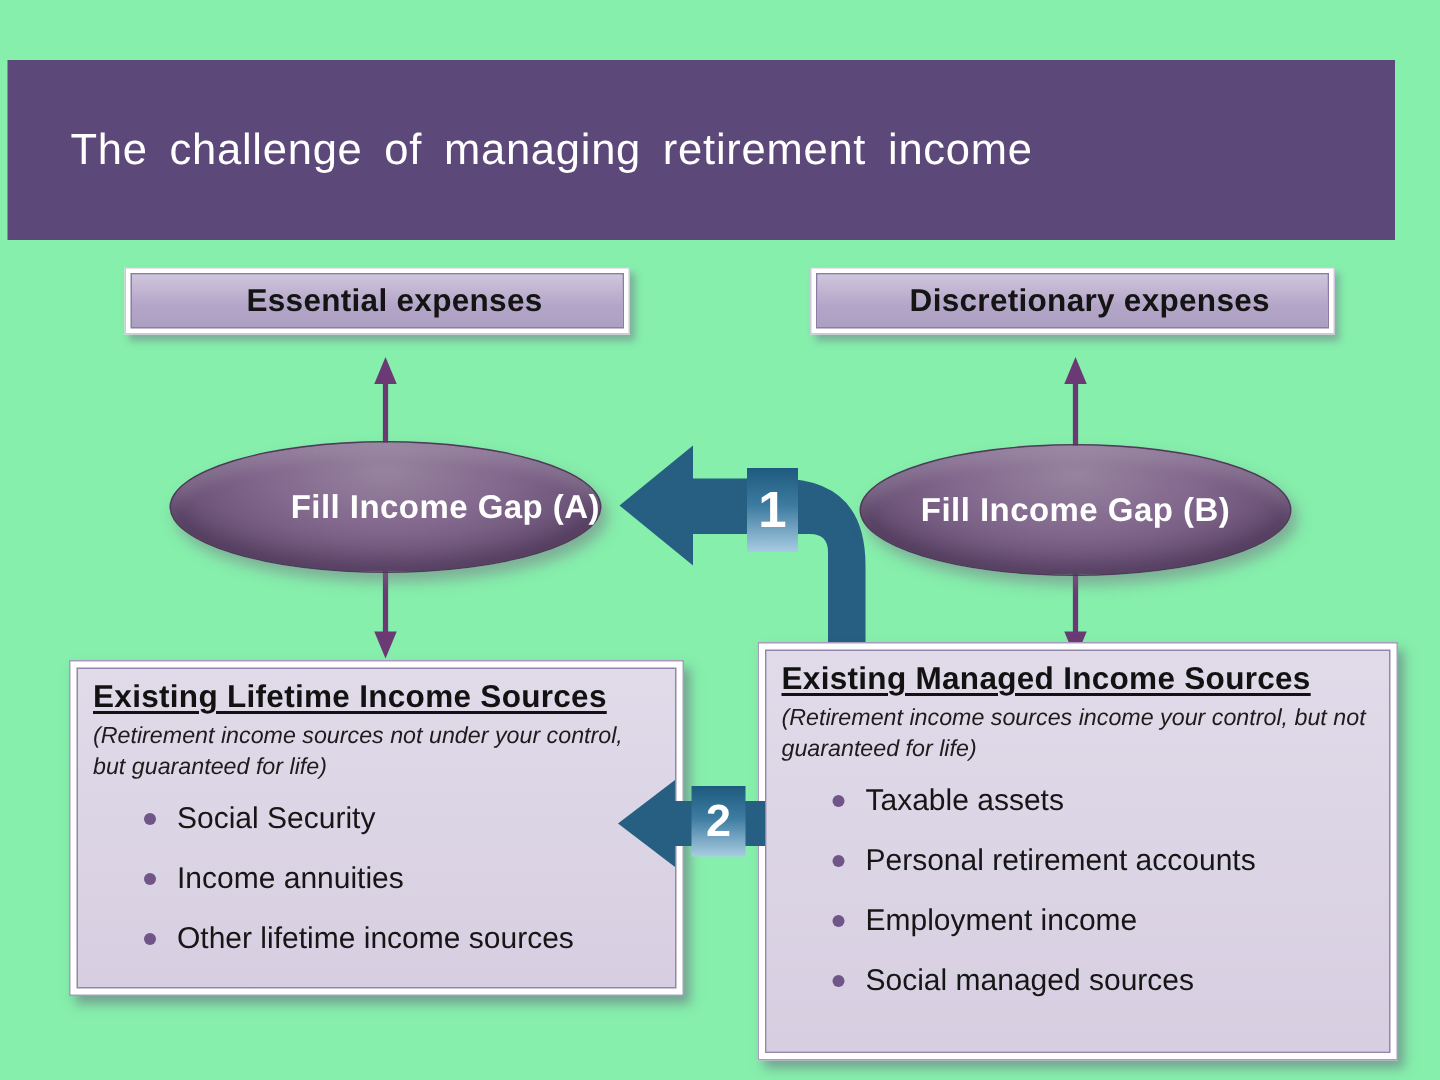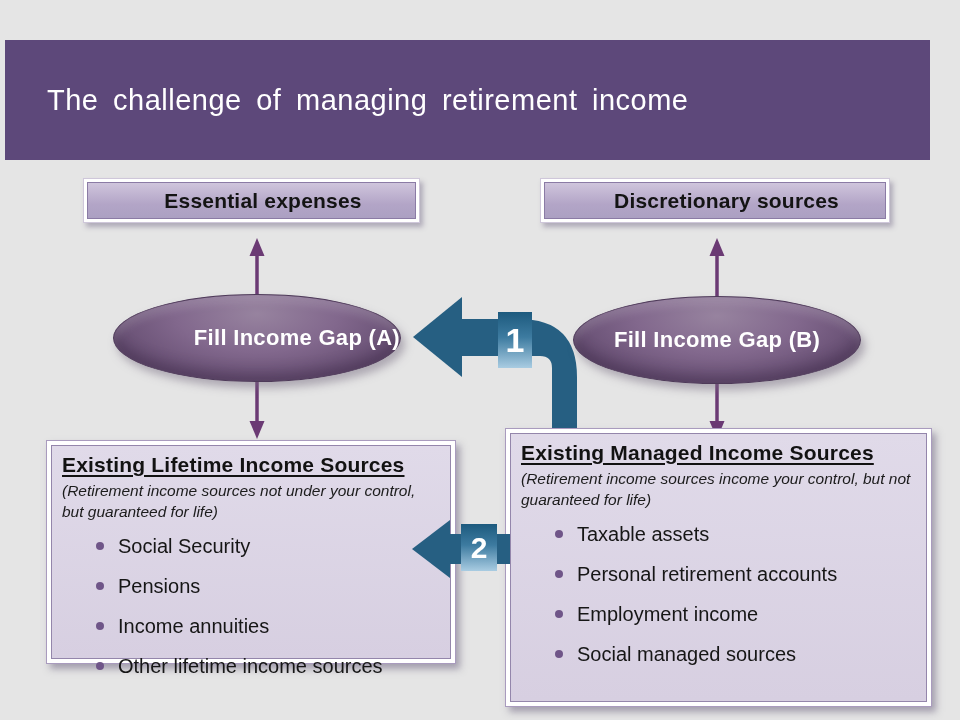--- a/index.html
+++ b/index.html
@@ -1,18 +1,18 @@
 <!DOCTYPE html>
 <html><head>
 <meta charset="utf-8">
 <style>
   html,body{margin:0;padding:0;}
   body{width:960px;height:720px;background:#ffffff;overflow:hidden;
        font-family:"Liberation Sans", sans-serif;}
-  .slide{position:relative;width:960px;height:720px;background:#e5e5e5;}
+  .slide{position:relative;width:960px;height:720px;background:#86efac;}
 
   
   .title-bar{position:absolute;left:5px;top:40px;width:925px;height:120px;
     background:#5d487a;display:flex;align-items:center;}
   .title-bar h1{margin:0 0 0 42px;color:#ffffff;font-size:29px;font-weight:400;
     letter-spacing:.5px;word-spacing:6px;}
 
   
   .hdr-box{position:absolute;background:#ffffff;padding:3px;
     border:1px solid #cfc7da;
@@ -91,38 +91,37 @@
     </g>
   </svg>
 
   <div class="hdr-box box-essential">
     <div class="fill">
       <span>Essential expenses</span>
     </div>
   </div>
   <div class="hdr-box box-discretionary">
     <div class="fill">
-      <span>Discretionary sources</span>
+      <span>Discretionary expenses</span>
     </div>
   </div>
 
   <div class="gap-ellipse gap-a">
     <span>Fill Income Gap (A)</span>
   </div>
   <div class="gap-ellipse gap-b">
     <span>Fill Income Gap (B)</span>
   </div>
 
   <div class="panel panel-lifetime">
     <div class="fill">
       <h2>Existing Lifetime Income Sources</h2>
       <p class="sub">(Retirement income sources not under your control, but guaranteed for life)</p>
       <ul>
         <li><span class="dot"></span><span>Social Security</span></li>
-        <li><span class="dot"></span><span>Pensions</span></li>
         <li><span class="dot"></span><span>Income annuities</span></li>
         <li><span class="dot"></span><span>Other lifetime income sources</span></li>
       </ul>
     </div>
   </div>
 
   <div class="panel panel-managed">
     <div class="fill">
       <h2>Existing Managed Income Sources</h2>
       <p class="sub">(Retirement income sources income your control, but not guaranteed for life)</p>

